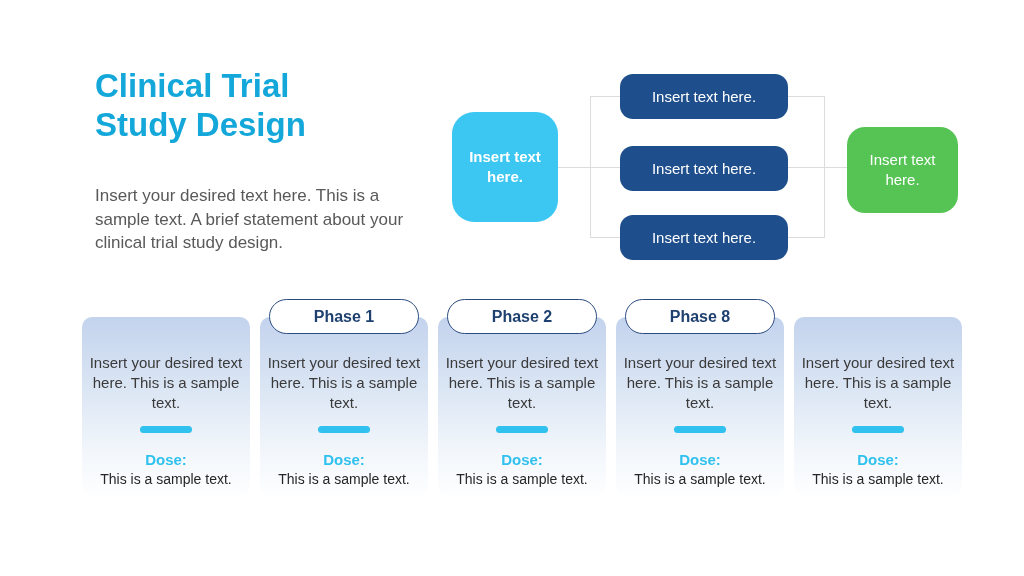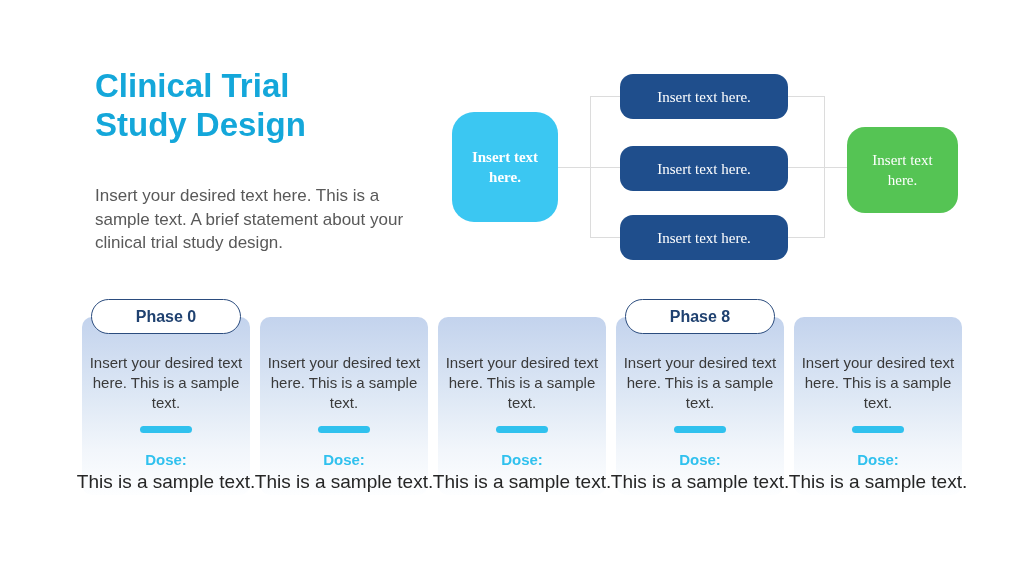--- a/index.html
+++ b/index.html
@@ -16,21 +16,21 @@
     font-size:33px; font-weight:bold; color:#14A7DA; line-height:39px;
   }
   .description {
     position:absolute; left:95px; top:184px; width:328px;
     font-size:17px; color:#595959; line-height:23.5px;
   }
   
   .fc-line { position:absolute; background:#DCDCDC; }
   .fc-box {
     position:absolute; display:flex; align-items:center; justify-content:center;
-    text-align:center; color:#ffffff; font-size:15px; line-height:20px;font-family:Liberation Serif, serif;
+    text-align:center; color:#ffffff; font-size:15px; line-height:20px;
   }
   .fc-start {
     left:452px; top:112px; width:106px; height:110px;
     background:#3BC7F2; border-radius:22px; font-weight:bold; padding:0 10px; box-sizing:border-box;
   }
   .fc-mid {
     left:620px; width:168px; height:45px;
     background:#1F4E8C; border-radius:13px;
   }
   .fc-mid-1 { top:74px; }
@@ -59,21 +59,21 @@
     display:flex; flex-direction:column; align-items:center;
     padding-top:36px; box-sizing:border-box;
   }
   .card-text {
     font-size:15px; line-height:20px; color:#3A3A3A; text-align:center; padding:0 6px;
   }
   .card-divider {
     width:52px; height:7px; border-radius:4px; background:#30C1EE; margin-top:13px;
   }
   .dose-label { margin-top:18px; font-size:15px; font-weight:bold; color:#30C1EE; }
-  .dose-value { margin-top:3px; font-size:19px; color:#262626; white-space:nowrap; }
+  .dose-value { margin-top:3px; font-size:14px; color:#262626; white-space:nowrap; }
 </style>
 </head>
 <body>
 
 <div class="slide">
 
   <div class="title">Clinical Trial Study Design</div>
   <div class="description">Insert your desired text here. This is a sample text. A brief statement about your clinical trial study design.</div>
 
   <div class="fc-line" style="left:558px; top:167px; width:32px; height:1px;"></div>
@@ -99,41 +99,44 @@
   <div class="fc-box fc-mid fc-mid-3">
     <span>Insert text here.</span>
   </div>
   <div class="fc-box fc-end">
     <span>Insert text here.</span>
   </div>
 
   <div class="cards">
 
     <div class="card">
+      <div class="card-body">
+        <div class="card-text">Insert your desired text here. This is a sample text.</div>
+        <div class="card-divider"></div>
+        <div class="dose-label">Dose:</div>
+        <div class="dose-value">This is a sample text.</div>
+      </div>
+    </div>
+
+    <div class="card">
       <div class="card-pill">
-        <span>Phase 0</span>
+        <span>Phase 1</span>
       </div>
       <div class="card-body">
         <div class="card-text">Insert your desired text here. This is a sample text.</div>
         <div class="card-divider"></div>
         <div class="dose-label">Dose:</div>
         <div class="dose-value">This is a sample text.</div>
       </div>
     </div>
 
     <div class="card">
-      <div class="card-body">
-        <div class="card-text">Insert your desired text here. This is a sample text.</div>
-        <div class="card-divider"></div>
-        <div class="dose-label">Dose:</div>
-        <div class="dose-value">This is a sample text.</div>
+      <div class="card-pill">
+        <span>Phase 2</span>
       </div>
-    </div>
-
-    <div class="card">
       <div class="card-body">
         <div class="card-text">Insert your desired text here. This is a sample text.</div>
         <div class="card-divider"></div>
         <div class="dose-label">Dose:</div>
         <div class="dose-value">This is a sample text.</div>
       </div>
     </div>
 
     <div class="card">
       <div class="card-pill">

